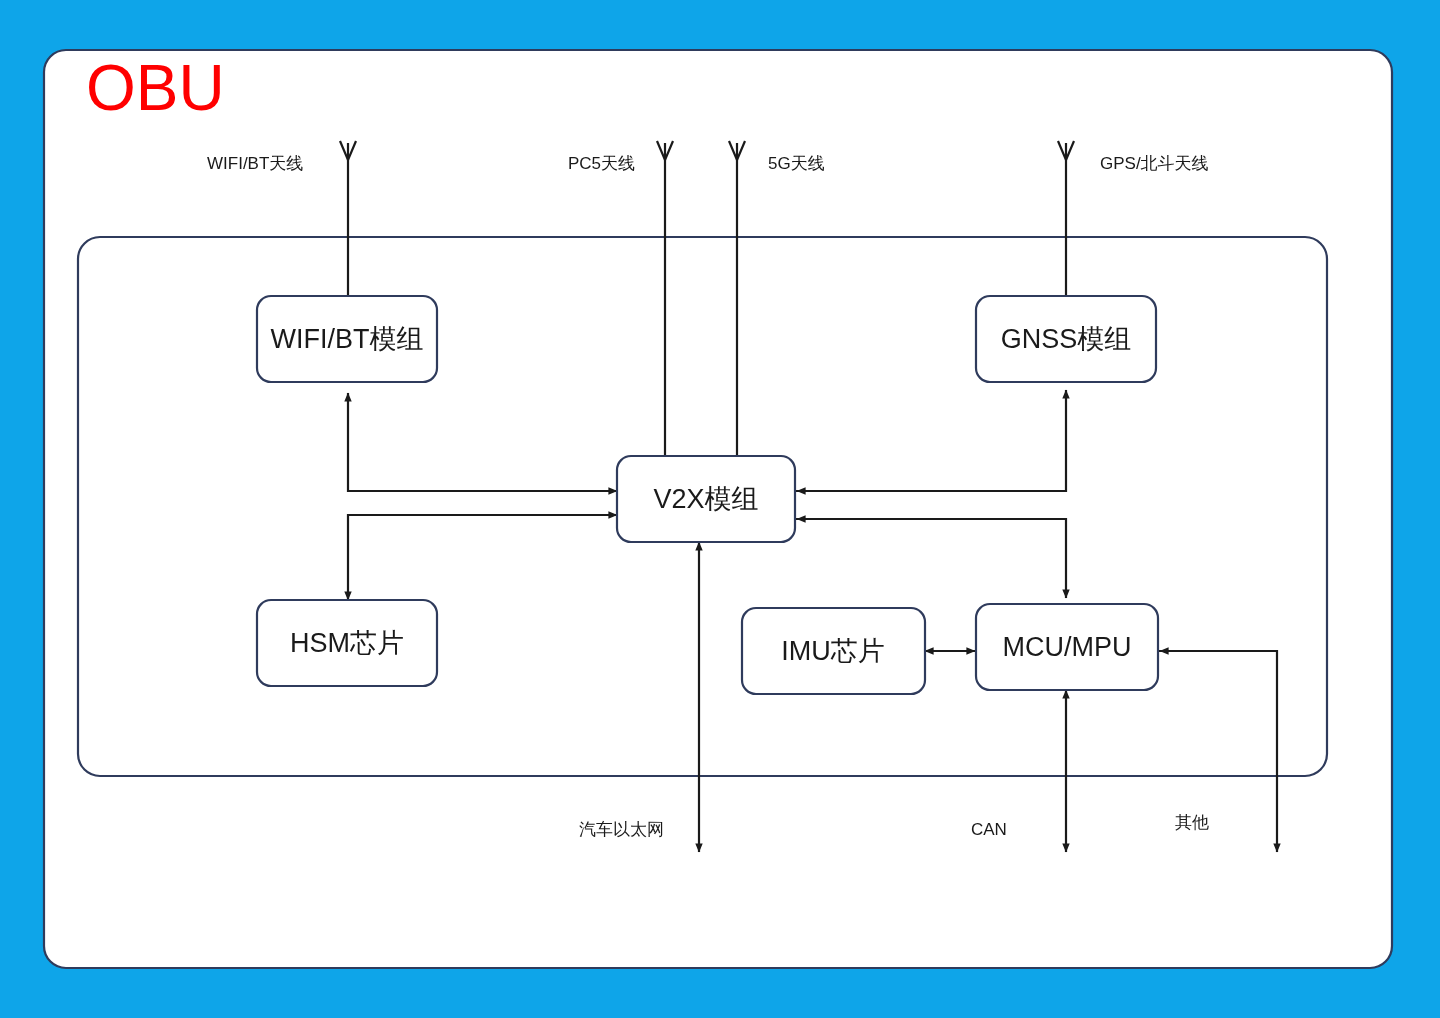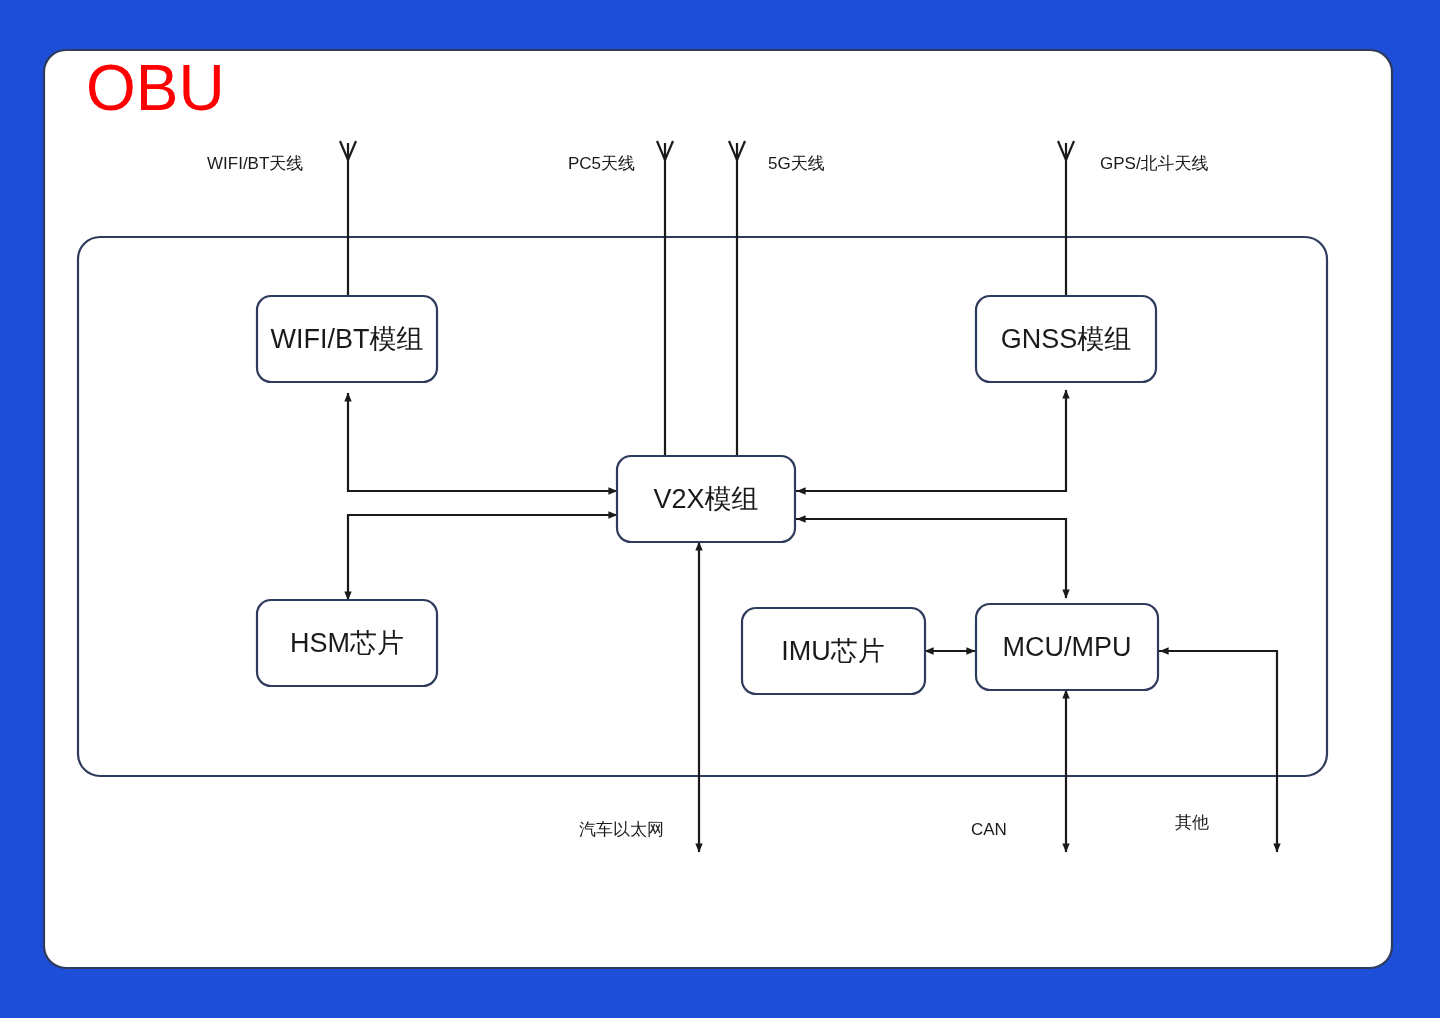--- a/index.html
+++ b/index.html
@@ -4,21 +4,21 @@
 <style>
   html, body {
     margin: 0;
     padding: 0;
     background: #ffffff;
   }
   #page {
     position: relative;
     width: 1440px;
     height: 1018px;
-    background: #1d4ed8;
+    background: #0ea5e9;
     font-family: "Liberation Sans", "DejaVu Sans", sans-serif;
     overflow: hidden;
   }
   svg.diagram {
     position: absolute;
     inset: 0;
     width: 1440px;
     height: 1018px;
   }
   .box-rect {

